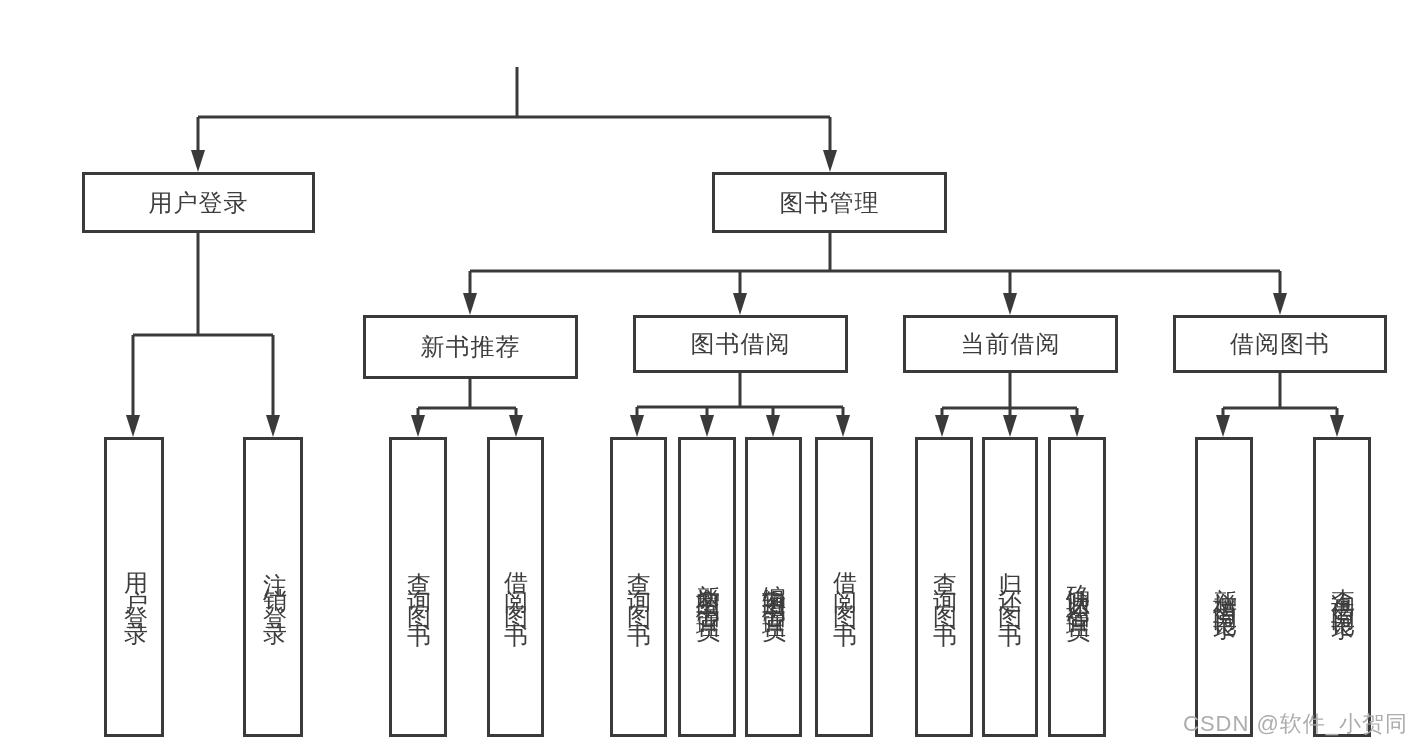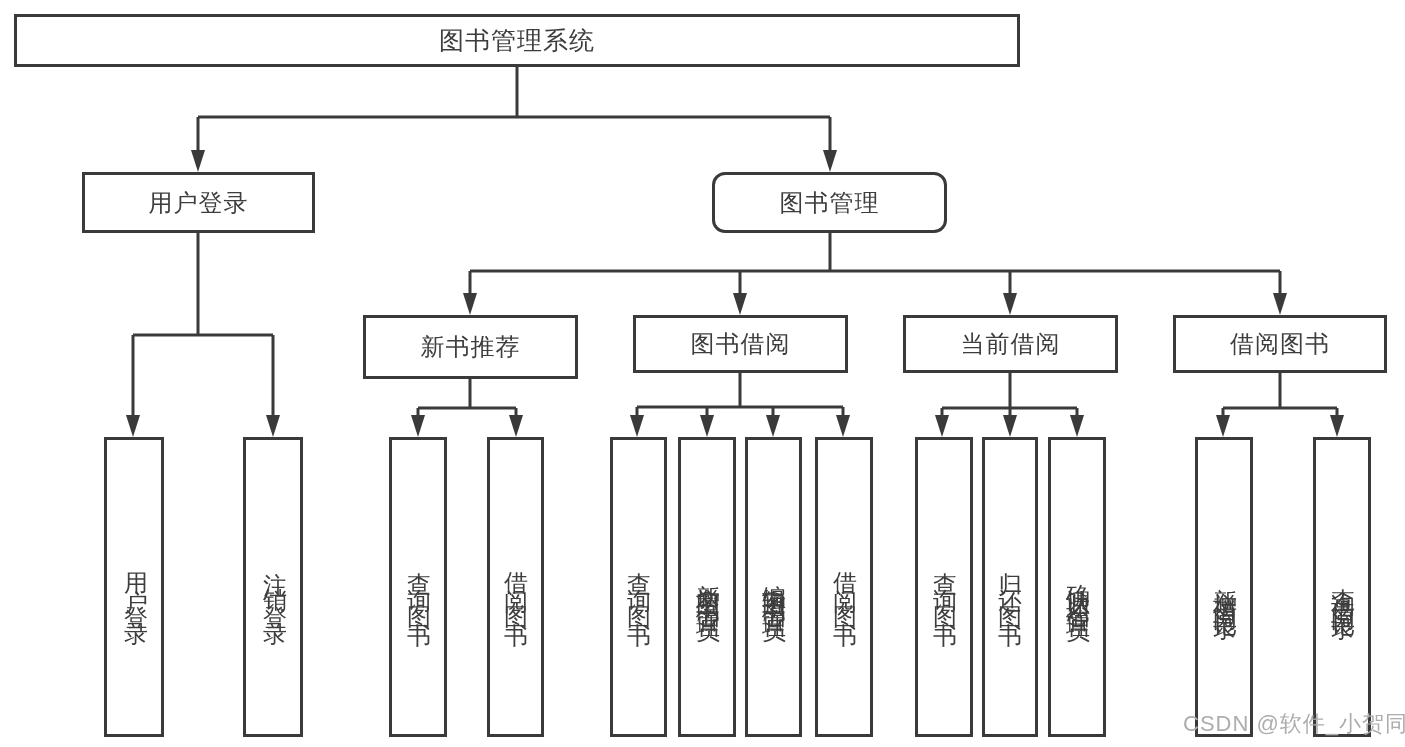--- a/index.html
+++ b/index.html
@@ -92,24 +92,23 @@
     <path d="M1010 372 V408 M942 408 H1077 M942 408 V419 M1010 408 V419 M1077 408 V419"></path>
     <polygon points="935,415 949,415 942,437"></polygon>
     <polygon points="1003,415 1017,415 1010,437"></polygon>
     <polygon points="1070,415 1084,415 1077,437"></polygon>
 
     <path d="M1280 372 V408 M1223 408 H1337 M1223 408 V419 M1337 408 V419"></path>
     <polygon points="1216,415 1230,415 1223,437"></polygon>
     <polygon points="1330,415 1344,415 1337,437"></polygon>
   </svg>
 
-  <div class="node hnode root-node" style="left:14px; top:14px; width:1006px; height:53px;">图书管理系统</div>
 
   <div class="node hnode" style="left:82px; top:172px; width:233px; height:61px;">用户登录</div>
-  <div class="node hnode" style="left:712px; top:172px; width:235px; height:61px;border-radius:13px;">图书管理</div>
+  <div class="node hnode" style="left:712px; top:172px; width:235px; height:61px;">图书管理</div>
 
   <div class="node hnode" style="left:363px; top:315px; width:215px; height:64px;">新书推荐</div>
   <div class="node hnode" style="left:633px; top:315px; width:215px; height:58px;">图书借阅</div>
   <div class="node hnode" style="left:903px; top:315px; width:215px; height:58px;">当前借阅</div>
   <div class="node hnode" style="left:1173px; top:315px; width:214px; height:58px;">借阅图书</div>
 
   <div class="node vnode sp4" style="left:104px; top:437px; width:60px; height:300px;">用户登录</div>
   <div class="node vnode sp4" style="left:243px; top:437px; width:60px; height:300px;">注销登录</div>
 
   <div class="node vnode sp4" style="left:389px; top:437px; width:58px; height:300px;">查询图书</div>

